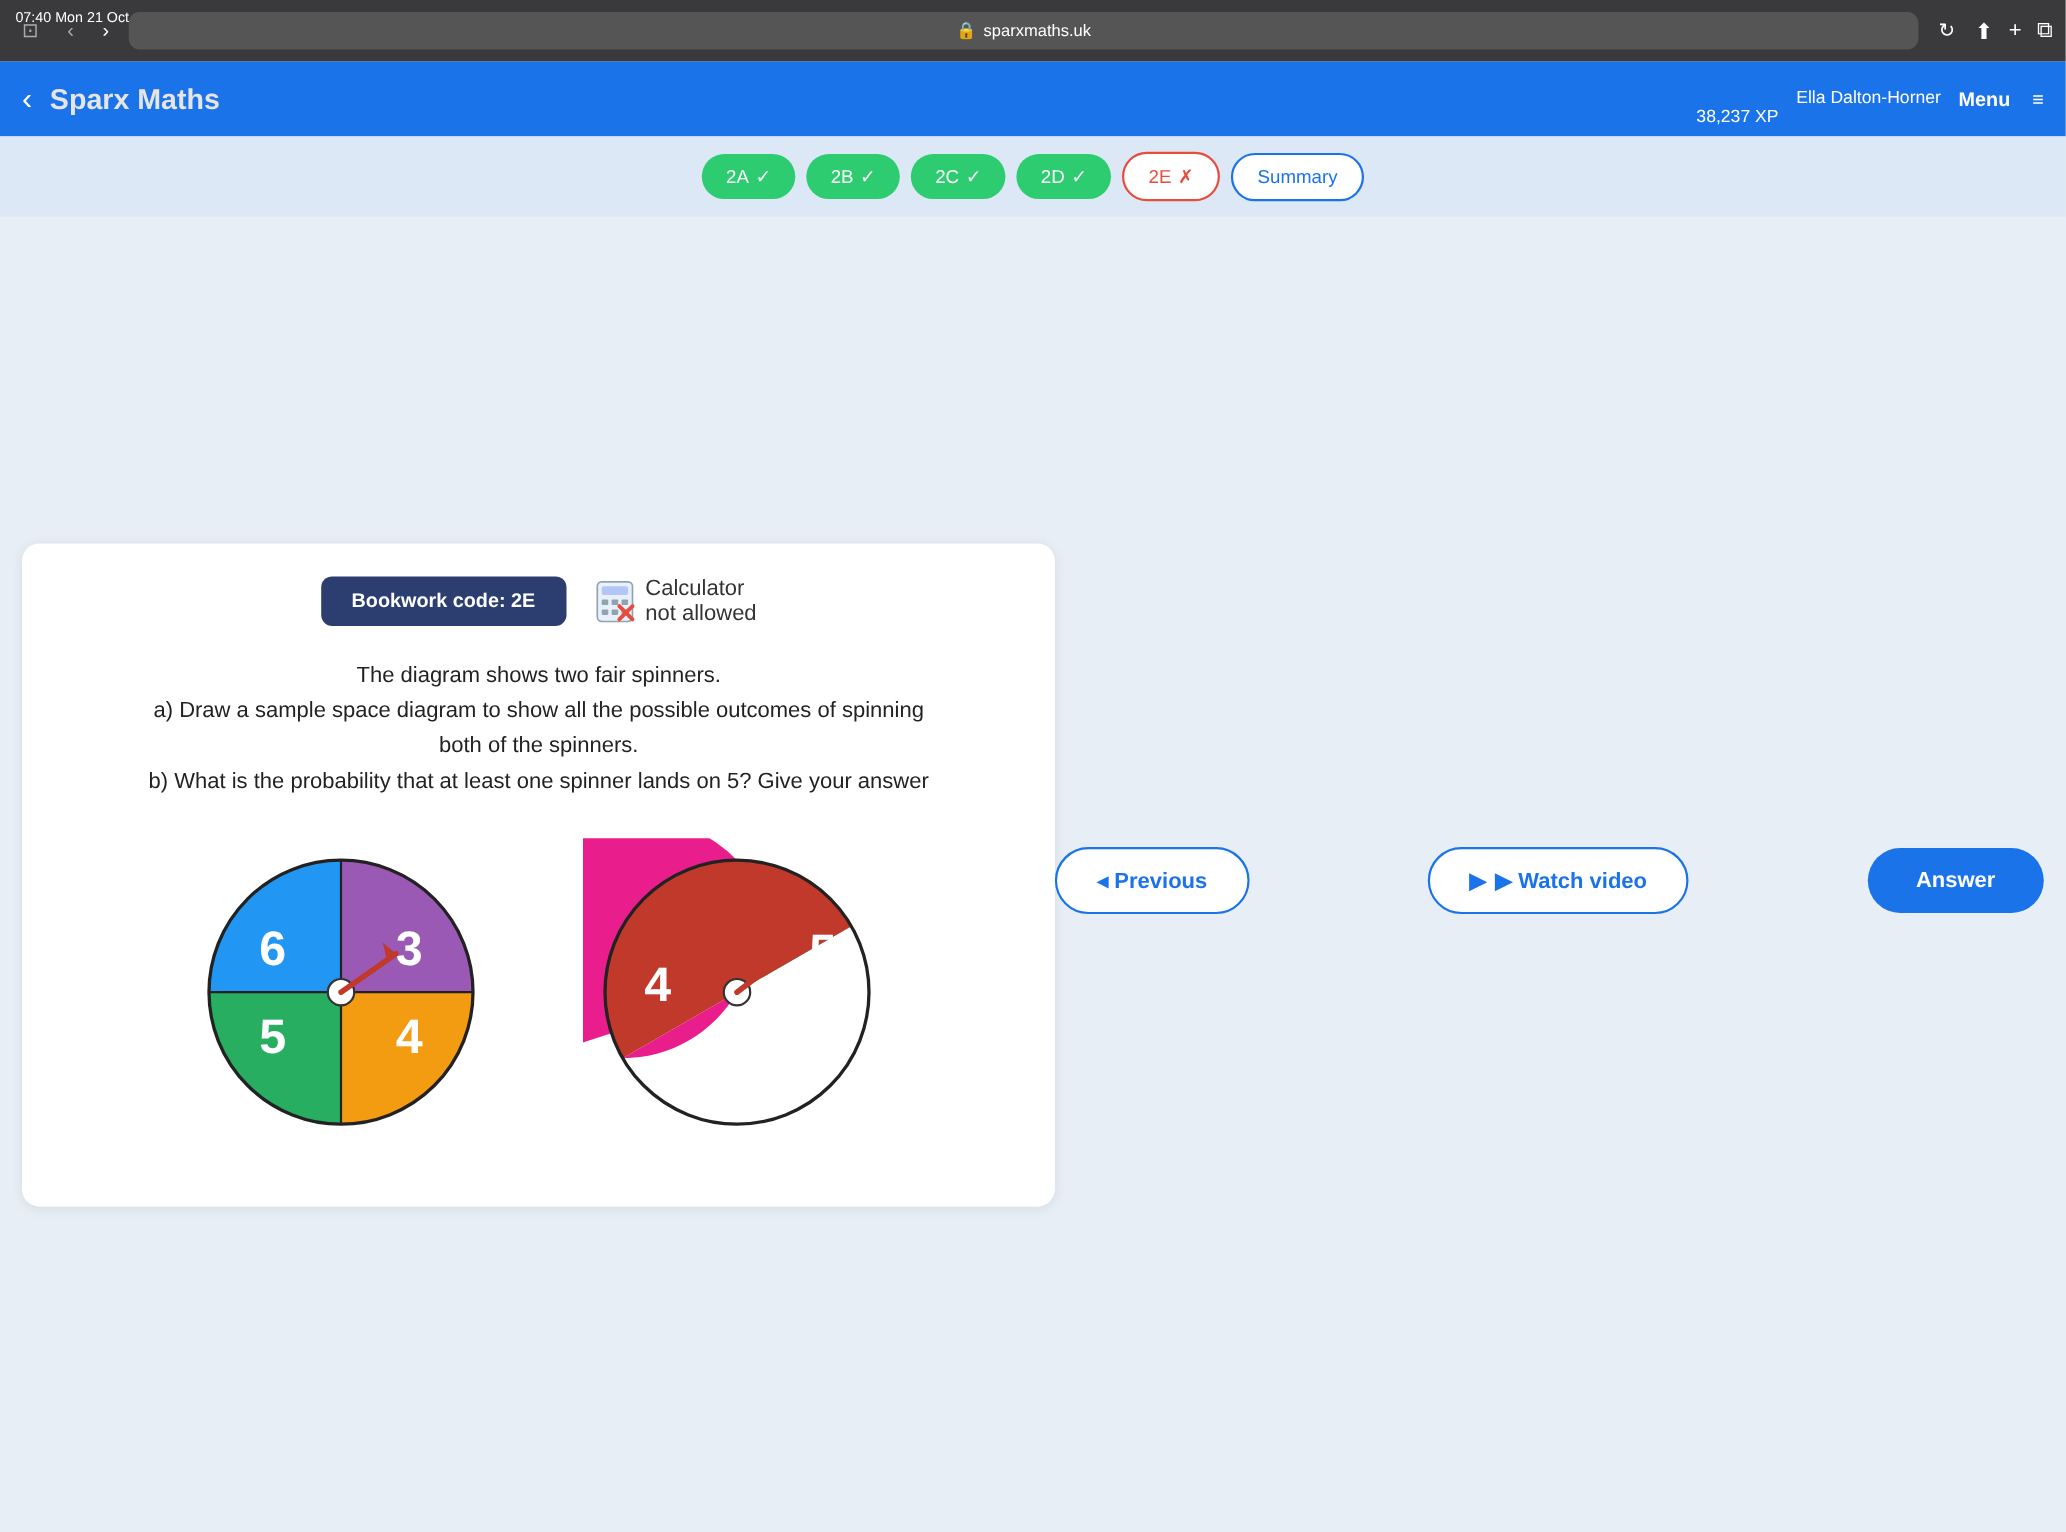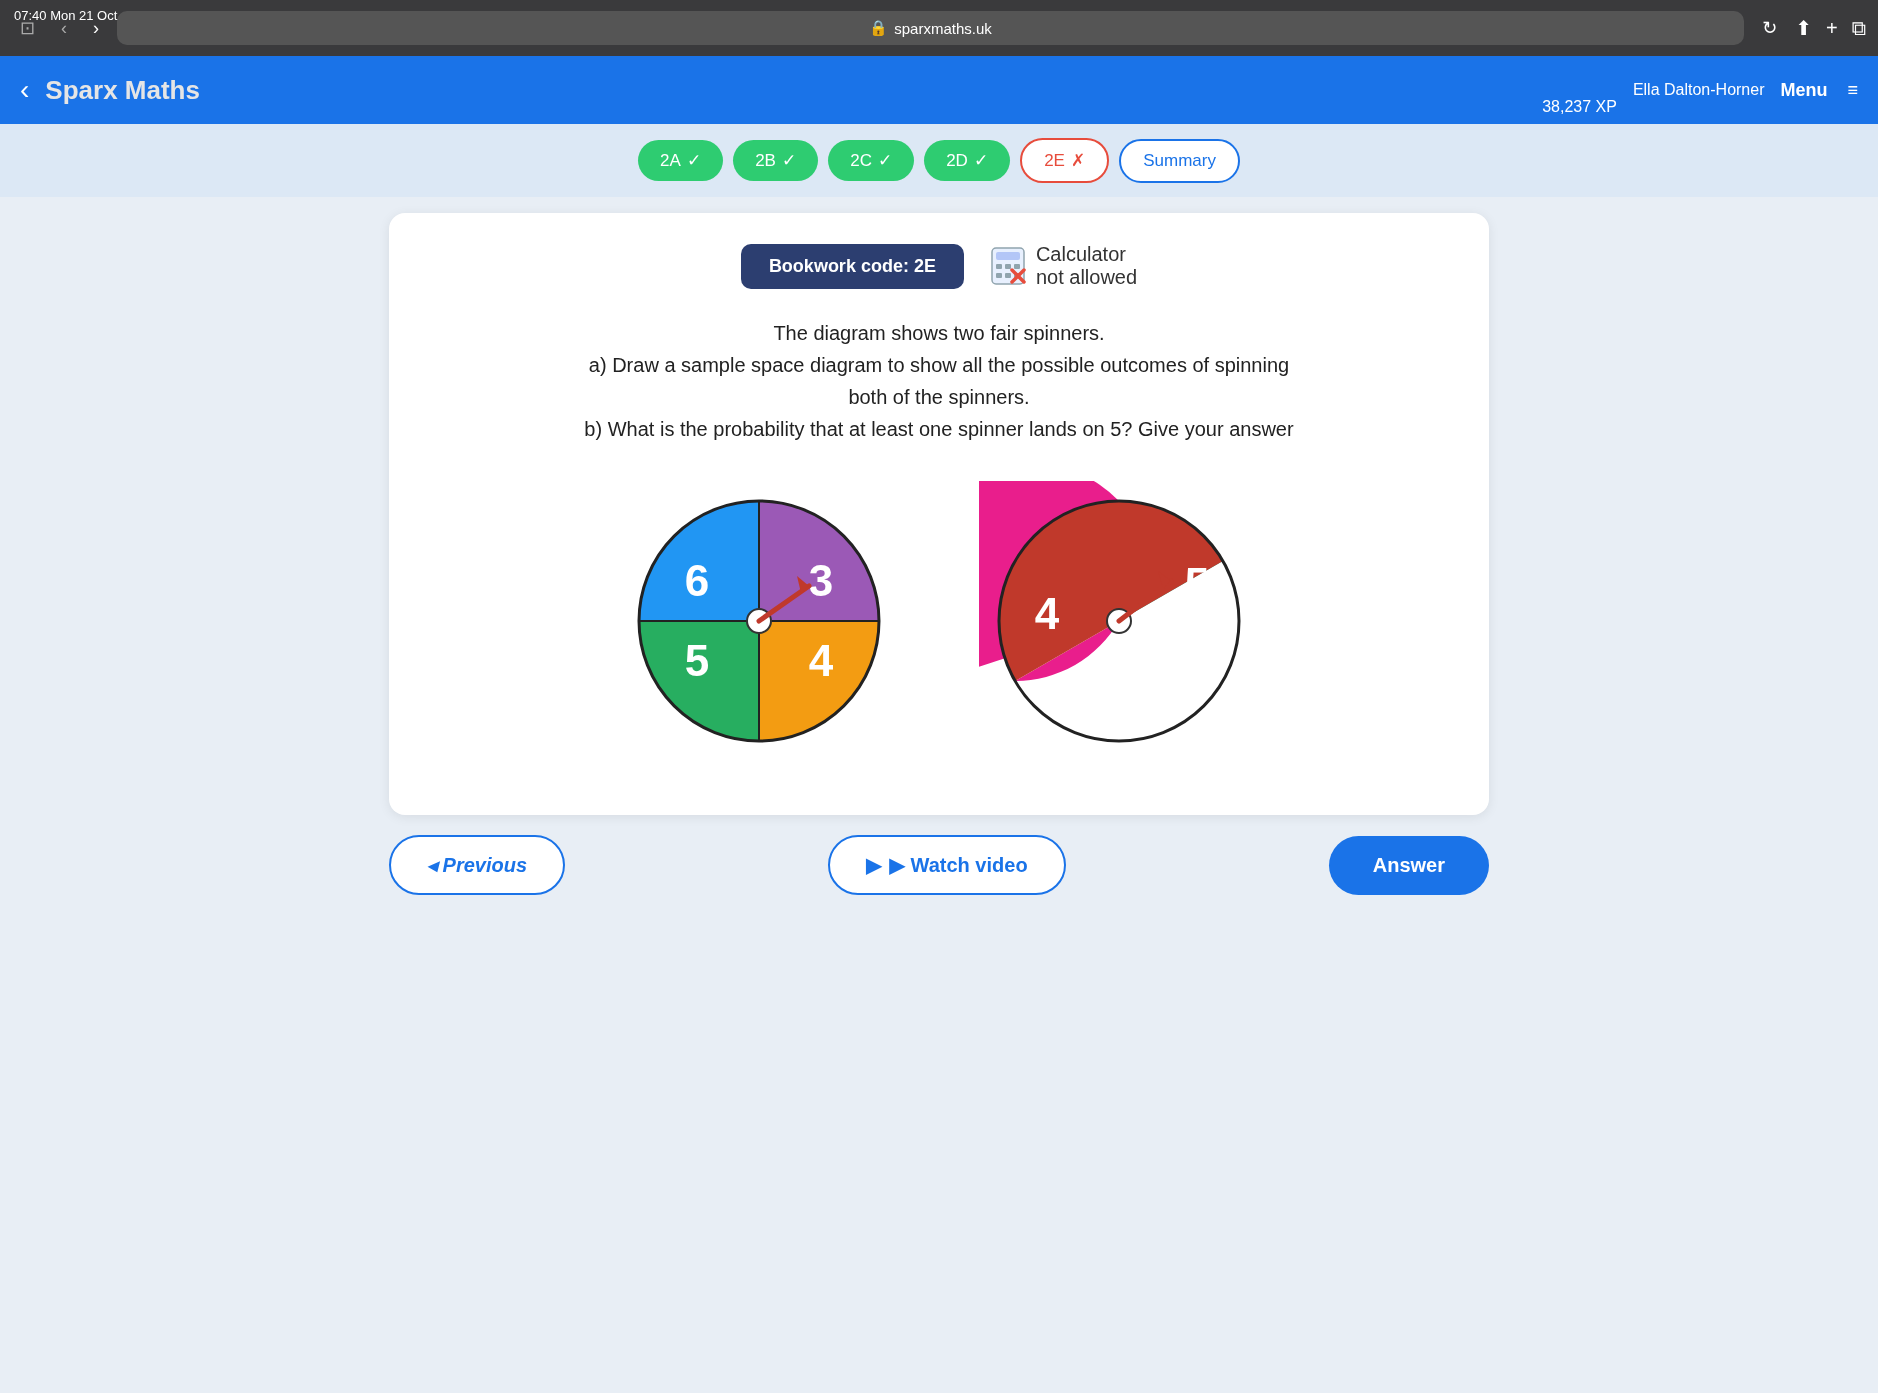--- a/index.html
+++ b/index.html
@@ -142,21 +142,21 @@
       background: white;
       color: #1a73e8;
       border: 2.5px solid #1a73e8;
     }
 
     
     .main-content {
       flex: 1;
       padding: 16px 20px;
       display: flex;
-      flex-direction: column;
+      flex-direction: row;
       align-items: center;
     }
     .question-card {
       background: white;
       border-radius: 16px;
       padding: 30px 40px;
       width: 100%;
       max-width: 1100px;
       box-shadow: 0 2px 12px rgba(0,0,0,0.08);
     }
@@ -230,21 +230,20 @@
       padding: 16px 36px;
       border-radius: 40px;
       font-size: 20px;
       font-weight: 600;
       cursor: pointer;
       border: 2.5px solid #1a73e8;
     }
     .nav-btn-outline {
       background: white;
       color: #1a73e8;
-      font-style: italic;
     }
     .nav-btn-filled {
       background: #1a73e8;
       color: white;
       border: none;
       padding: 18px 44px;
     }
     .watch-video-btn {
       background: white;
       color: #1a73e8;

